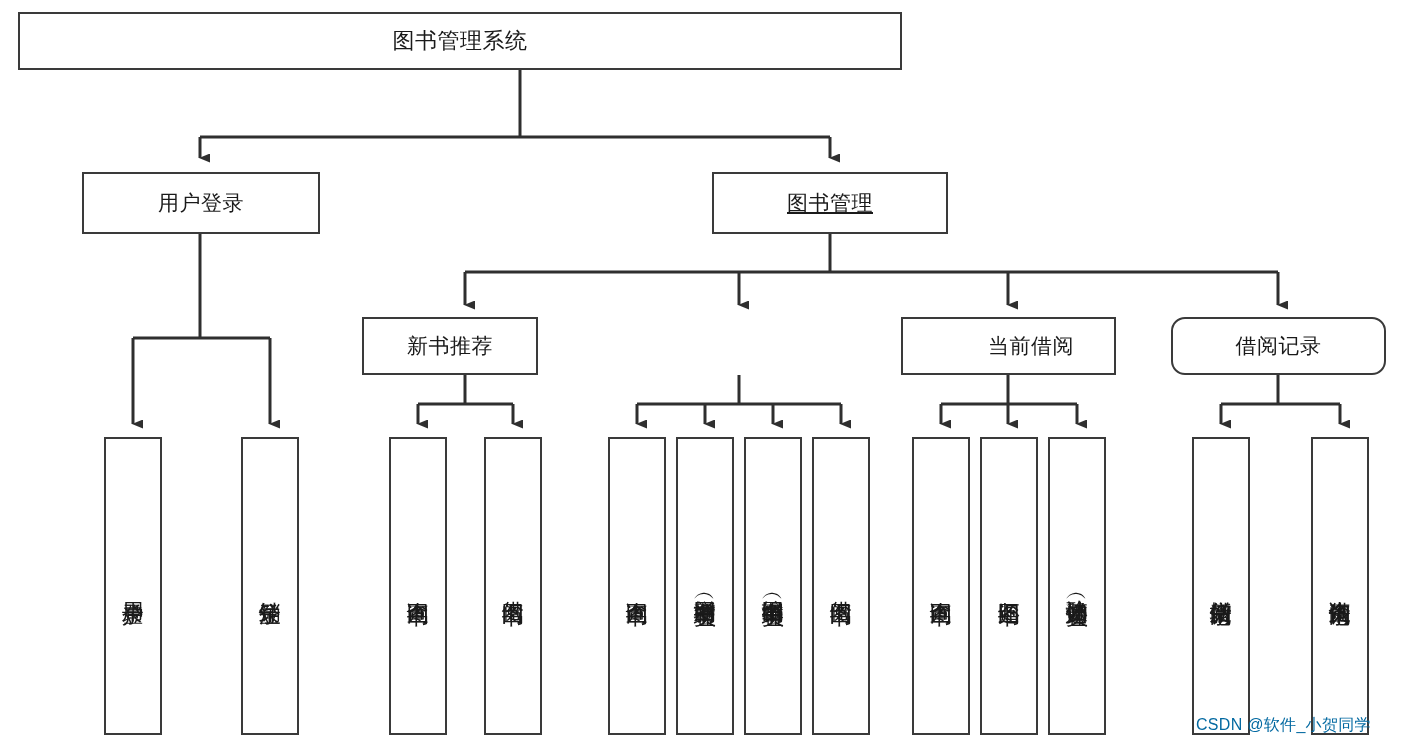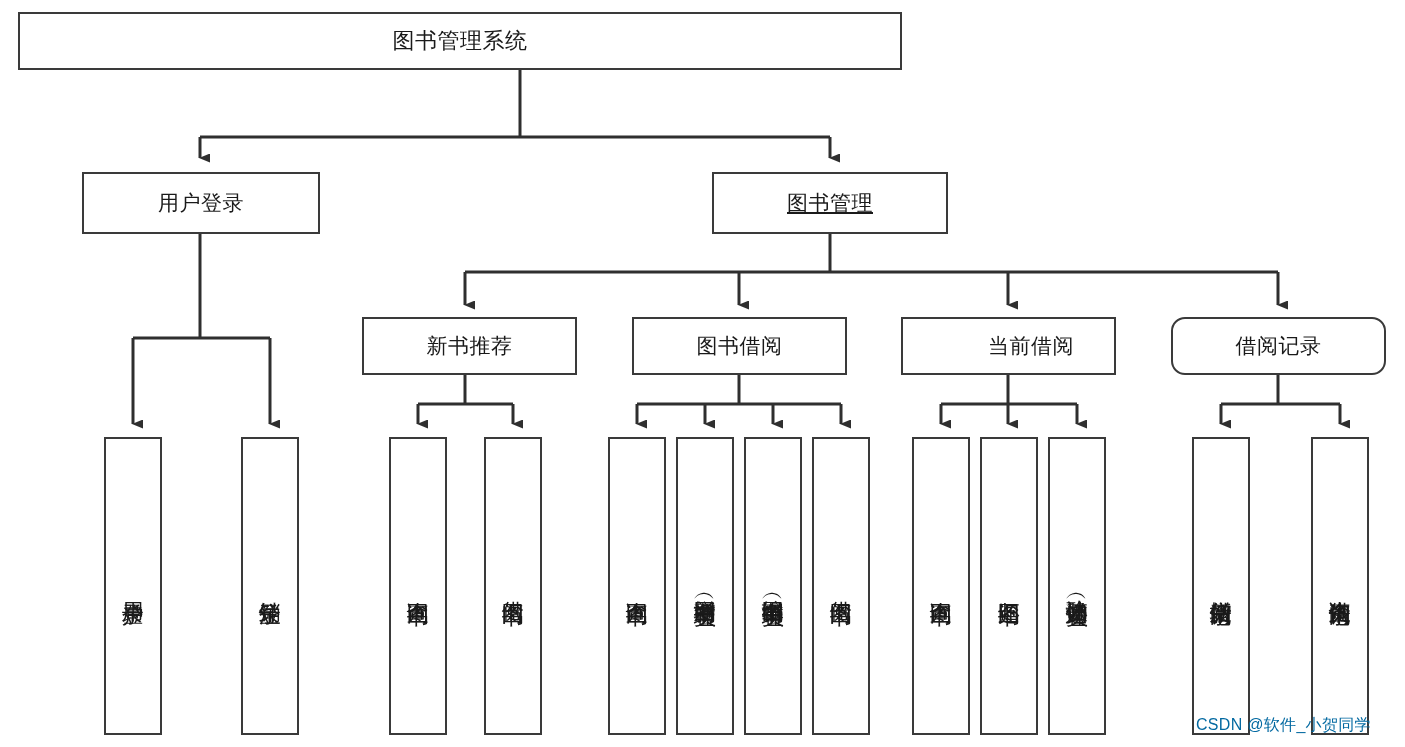--- a/index.html
+++ b/index.html
@@ -135,27 +135,24 @@
   </div>
 
   <div class="node-box node-l1" style="left:82px; top:172px; width:238px; height:62px;">
     <span class="node-label">用户登录</span>
   </div>
 
   <div class="node-box node-l1" style="left:712px; top:172px; width:236px; height:62px;text-decoration:underline;">
     <span class="node-label">图书管理</span>
   </div>
 
-  <div class="node-box node-l2" style="left:362px; top:317px; width:215px; height:58px;">
+  <div class="node-box node-l2" style="left:362px; top:317px; width:176px; height:58px;">
     <span class="node-label">新书推荐</span>
   </div>
 
-  <div class="node-box node-l2" style="left:632px; top:317px; width:215px; height:58px;">
-    <span class="node-label">图书借阅</span>
-  </div>
 
   <div class="node-box node-l2" style="left:901px; top:317px; width:215px; height:58px;padding-left:45px;">
     <span class="node-label">当前借阅</span>
   </div>
 
   <div class="node-box node-l2" style="left:1171px; top:317px; width:215px; height:58px;border-radius:14px;">
     <span class="node-label">借阅记录</span>
   </div>
 
   <div class="leaf-box" style="left:104px; top:437px; width:58px; height:298px;">

